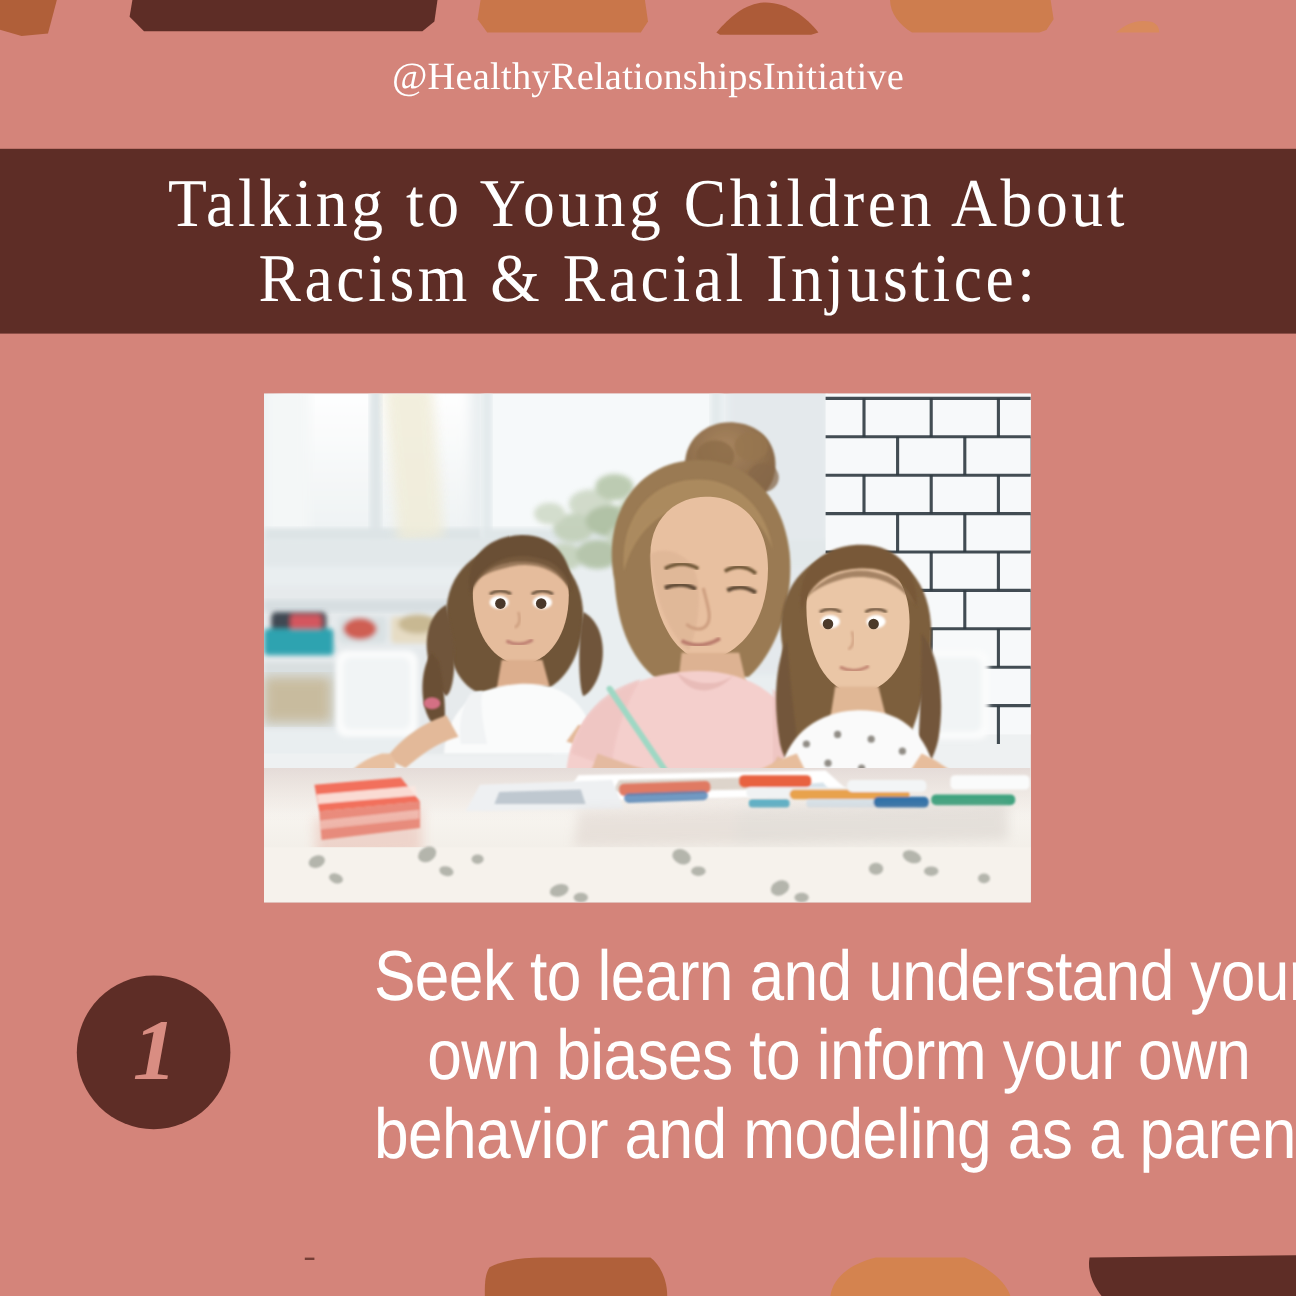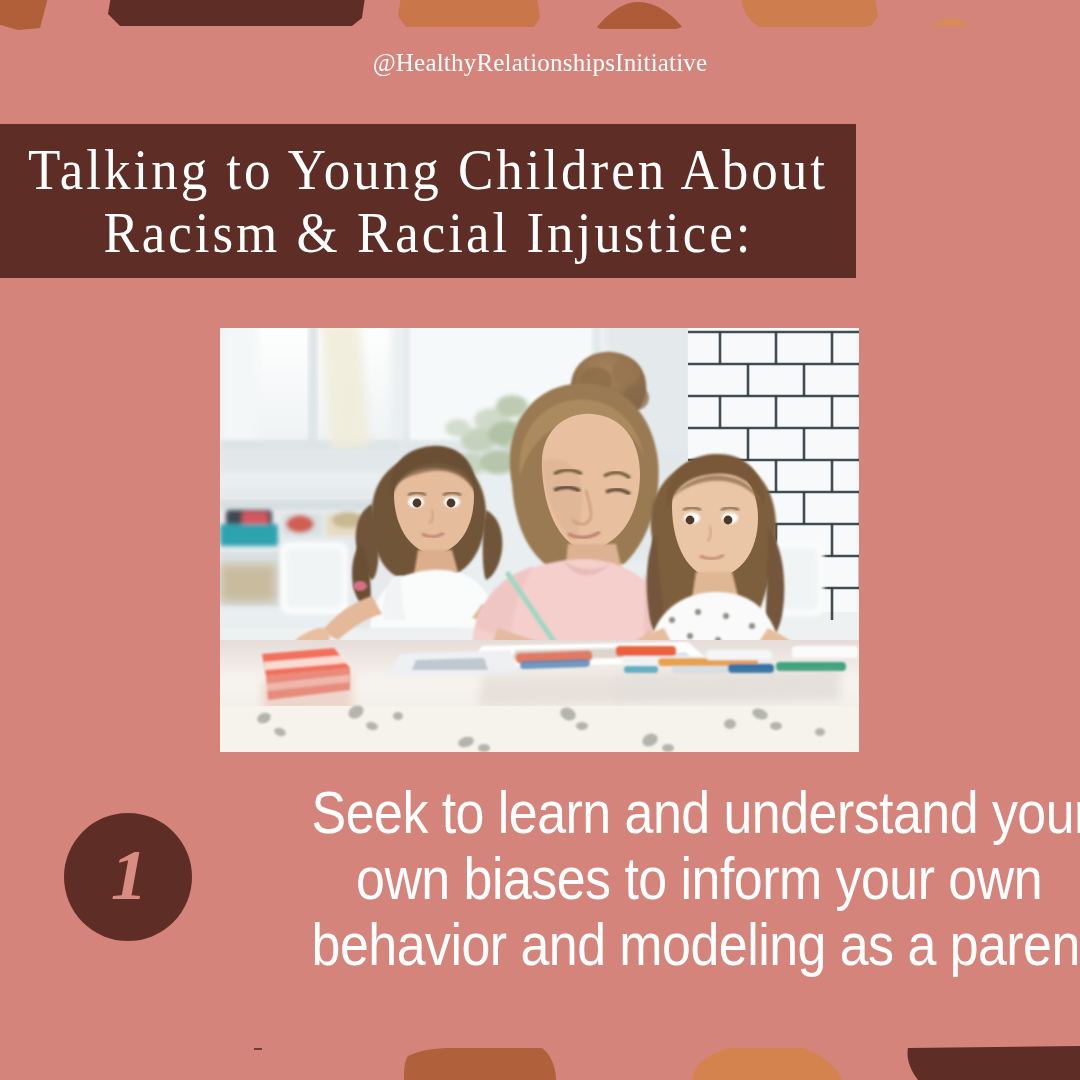--- a/index.html
+++ b/index.html
@@ -27,32 +27,32 @@
 
   
   #handle {
     position: absolute;
     left: 0;
     top: 44px;
     width: 1080px;
     text-align: center;
     color: #ffffff;
     font-family: "Liberation Serif", "DejaVu Serif", serif;
-    font-size: 25px;
+    font-size: 32px;
     letter-spacing: 0.2px;
     line-height: 38px;
     white-space: nowrap;
   }
 
   
   #title-banner {
     position: absolute;
     left: 0;
     top: 124px;
-    width: 856px;
+    width: 1080px;
     height: 154px;
     background: #5e2d26;
     display: flex;
     flex-direction: column;
     align-items: center;
     justify-content: center;
     overflow: hidden;
   }
 
   .title-line {

